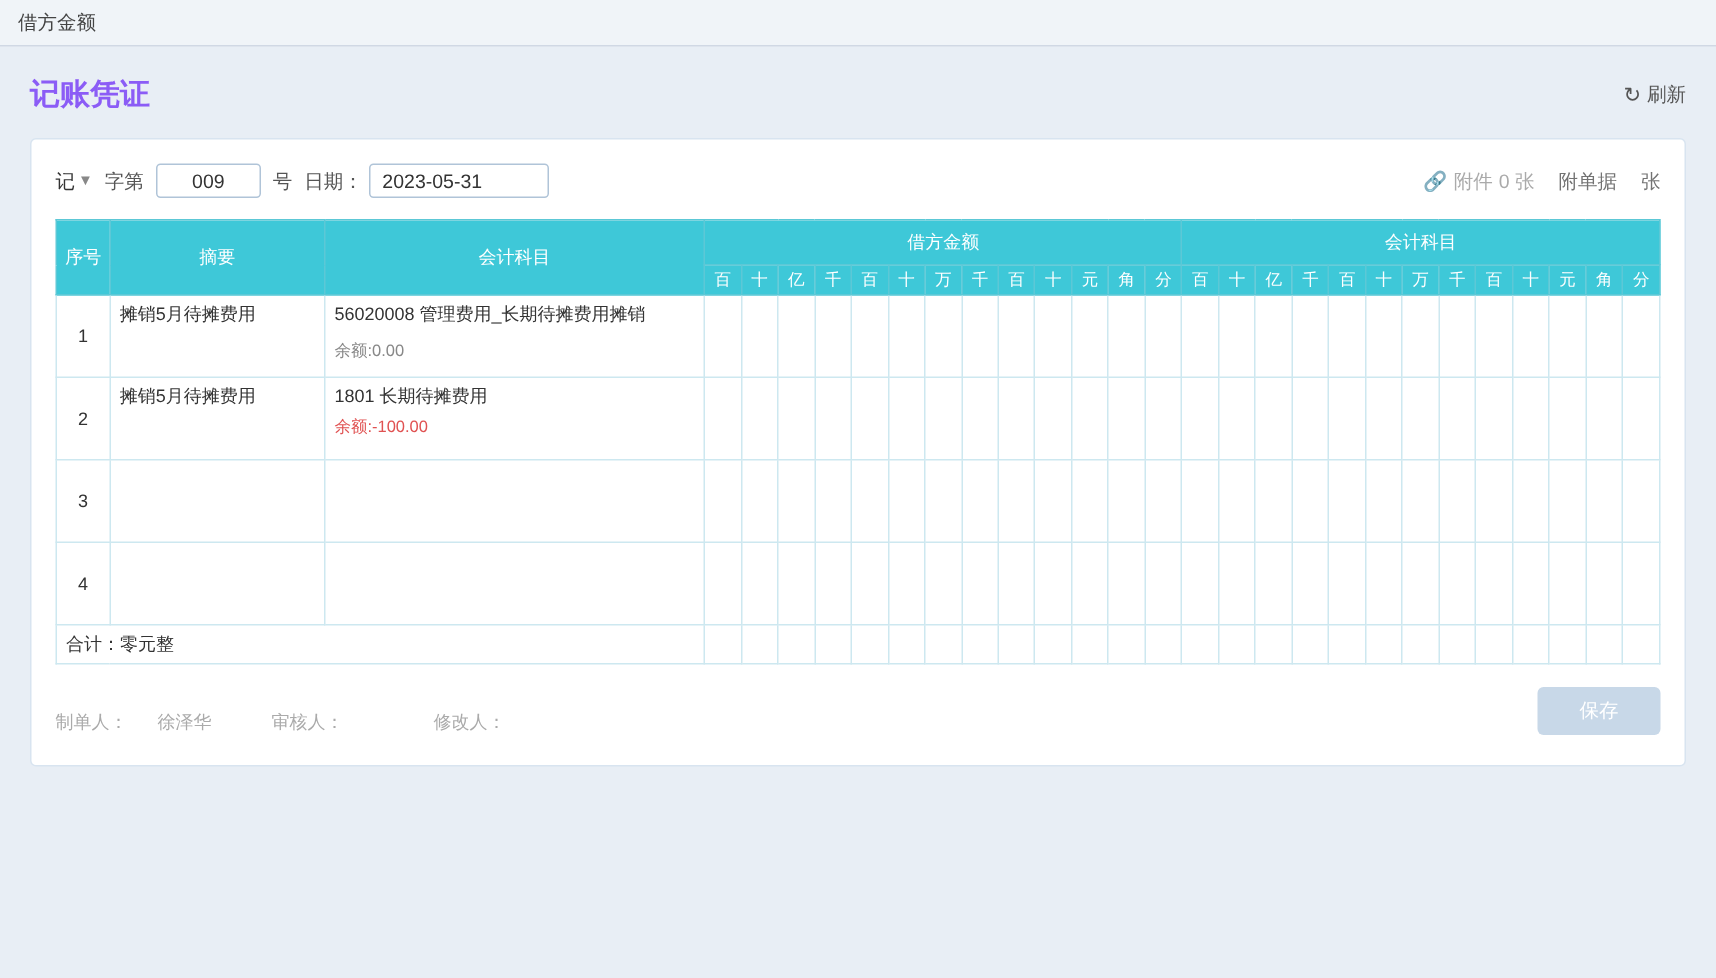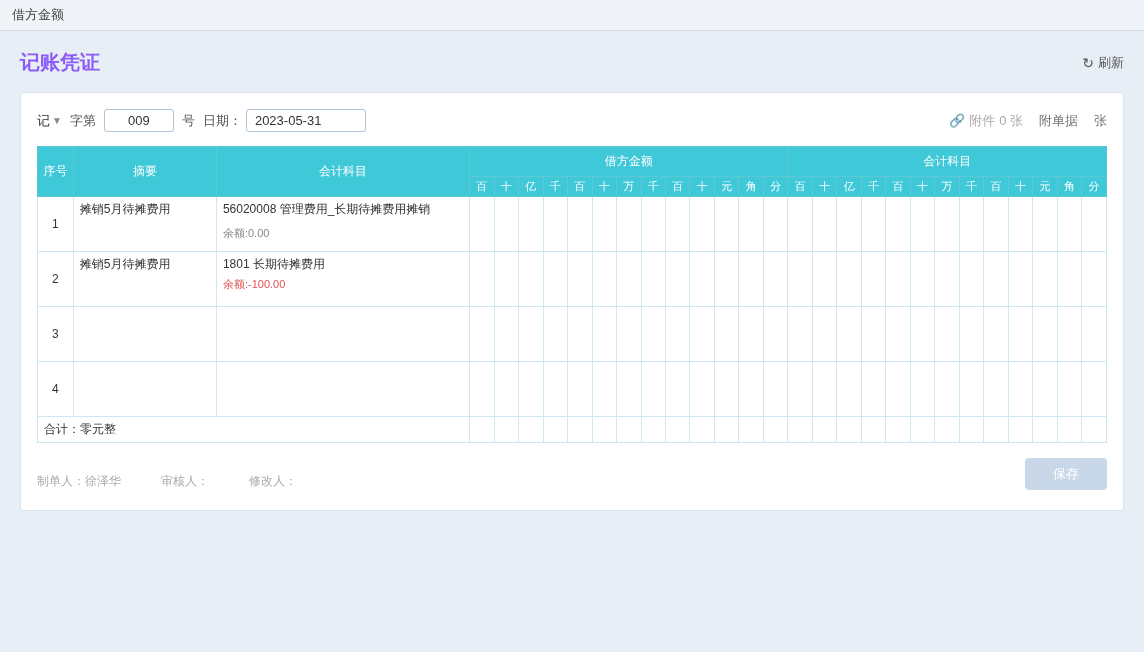--- a/index.html
+++ b/index.html
@@ -142,21 +142,21 @@
       display: flex;
       align-items: center;
       margin-top: 14px;
       gap: 40px;
       color: #aaa;
       font-size: 12px;
     }
     .footer-row .person-item {
       display: flex;
       align-items: center;
-      gap: 0;
+      gap: 20px;
       margin-top: 16px;
     }
     .save-btn {
       margin-left: auto;
       background: #c8d8e8;
       color: #fff;
       border: none;
       border-radius: 4px;
       padding: 7px 28px;
       font-size: 13px;

